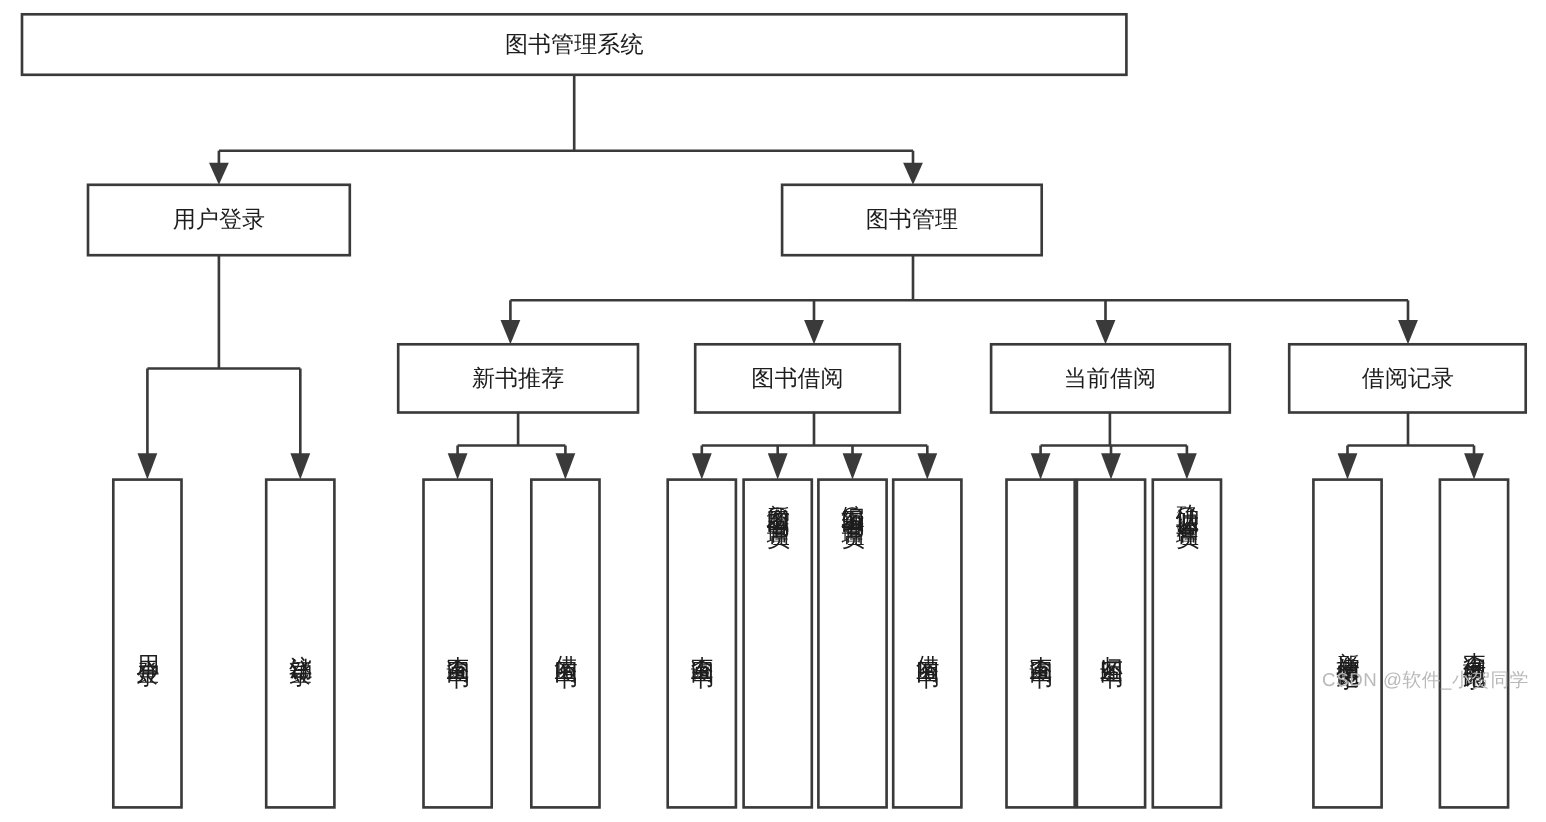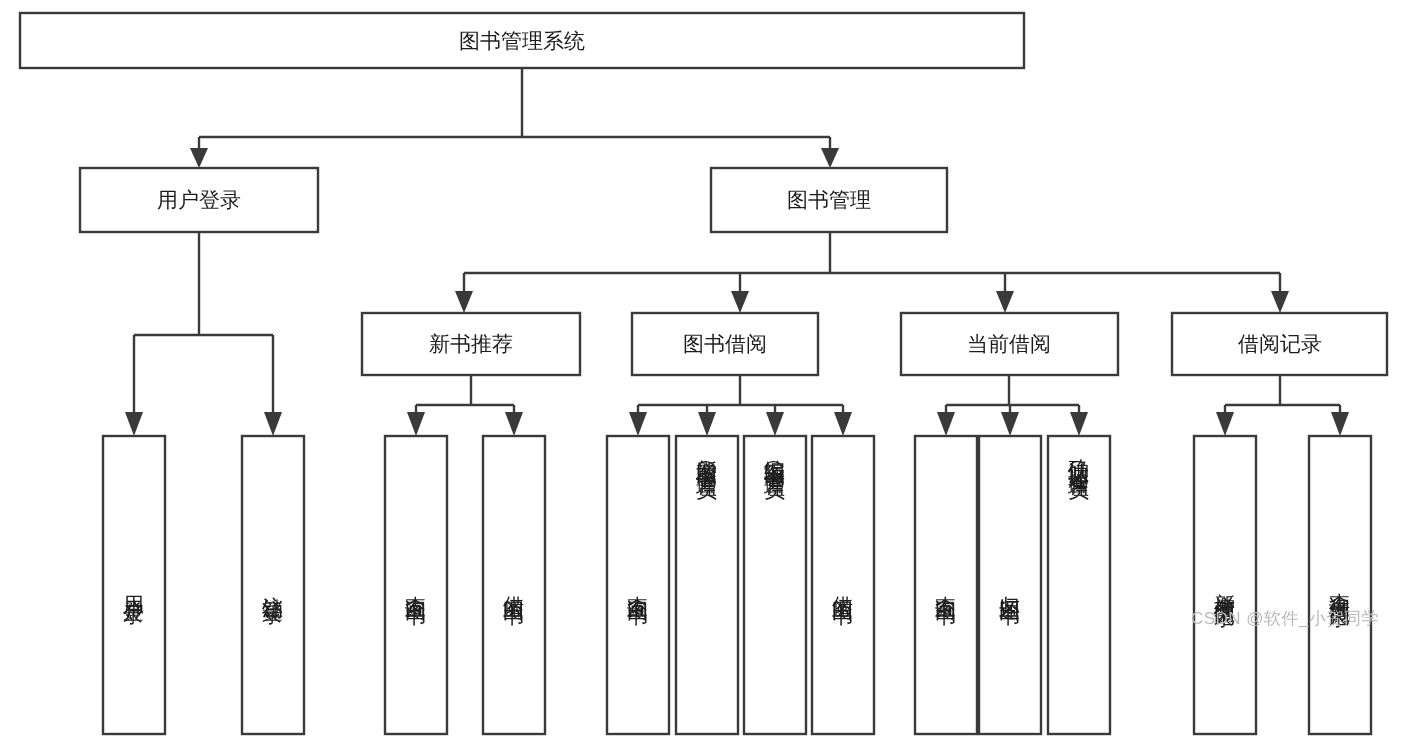--- a/index.html
+++ b/index.html
@@ -59,21 +59,21 @@
     text-orientation: upright;
     font-family: "Liberation Sans", "DejaVu Sans", sans-serif;
     font-size: 21px;
     line-height: 1.0;
     letter-spacing: 3px;
     color: #1d1d1d;
     white-space: nowrap;
   }
   .watermark {
     position: absolute;
-    right: 26px;
+    right: 15px;
     bottom: 4px;
     font-family: "Liberation Sans", "DejaVu Sans", sans-serif;
     font-size: 17px;
     color: #b9b9b9;
     letter-spacing: 0.5px;
     white-space: nowrap;
     pointer-events: none;
   }
 </style>
 </head>

